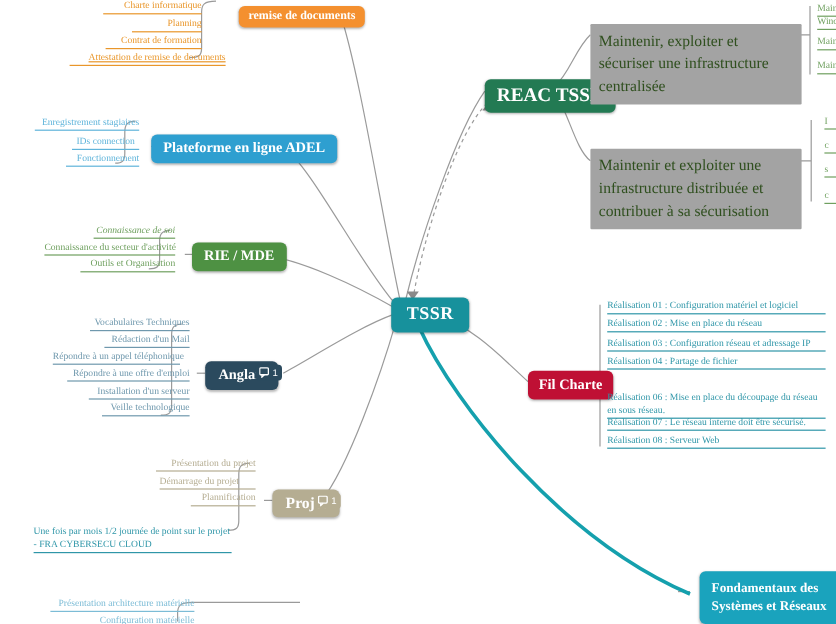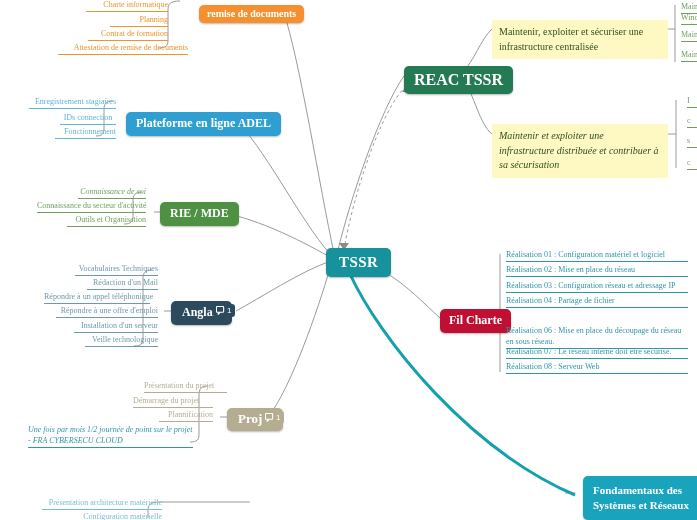--- a/index.html
+++ b/index.html
@@ -36,23 +36,23 @@
   .pill.remise{background:#f4902f;font-size:10px;padding:3px 8px;}
   .pill.fond{
     background:#1aa3bd;font-size:11px;padding:7px 10px;
     white-space:normal;width:122px;box-sizing:border-box;
     line-height:1.35;text-align:left;display:block;
   }
 
   
   .greenbox{
     position:absolute;
-    background:#fef9c3;
+    background:#a3a3a3;
     color:#2f4f1e;
-    font-size:10px;
+    font-size:13px;
     padding:5px 7px;
     line-height:1.45;
     box-sizing:border-box;
     border-radius:1px;
   }
 
   
   .leaf{
     position:absolute;
     font-size:8px;
@@ -155,21 +155,21 @@
   </div>
   <div class="leaf c-orange" style="left:86px;top:0px;width:82px;text-align:right;">
     <span class="ul">Charte informatique</span>
   </div>
   <div class="leaf c-orange" style="left:110px;top:15px;width:58px;text-align:right;">
     <span class="ul">Planning</span>
   </div>
   <div class="leaf c-orange" style="left:88px;top:29px;width:80px;text-align:right;">
     <span class="ul">Contrat de formation</span>
   </div>
-  <div class="leaf c-orange" style="left:58px;top:43px;width:130px;text-align:right;">
+  <div class="leaf c-orange" style="left:58px;top:43px;width:130px;text-align:right;text-decoration:underline;">
     <span class="ul">Attestation de remise de documents</span>
   </div>
 
   <div class="node" style="left:404px;top:66px;">
     <span class="pill reac">REAC TSSR</span>
   </div>
 
   <div class="greenbox" style="left:492px;top:20px;width:176px;">
     <span>Maintenir, exploiter et sécuriser une infrastructure centralisée</span>
   </div>
@@ -179,21 +179,21 @@
   <div class="leaf c-green" style="left:681px;top:13px;width:40px;">
     <span class="ul">Wind</span>
   </div>
   <div class="leaf c-green" style="left:681px;top:30px;width:40px;">
     <span class="ul">Maint</span>
   </div>
   <div class="leaf c-green" style="left:681px;top:50px;width:40px;">
     <span class="ul">Maint</span>
   </div>
 
-  <div class="greenbox" style="left:492px;top:124px;width:176px;font-style:italic;">
+  <div class="greenbox" style="left:492px;top:124px;width:176px;">
     <span>Maintenir et exploiter une infrastructure distribuée et contribuer à sa sécurisation</span>
   </div>
   <div class="leaf c-green" style="left:687px;top:96px;width:32px;">
     <span class="ul">I</span>
   </div>
   <div class="leaf c-green" style="left:687px;top:116px;width:32px;">
     <span class="ul">c</span>
   </div>
   <div class="leaf c-green" style="left:687px;top:136px;width:32px;">
     <span class="ul">s</span>
@@ -285,30 +285,30 @@
   <div class="node" style="left:227px;top:408px;">
     <span class="pill projet">Projet</span>
   </div>
   <div class="badge tan" style="left:262px;top:411px;">
     <svg width="9" height="9" viewBox="0 0 10 10">
       <rect x="0.5" y="0.5" width="8" height="6.5" rx="1" fill="none" stroke="#ffffff" stroke-width="1.2"></rect>
       <path d="M2.5 7 L2.5 9.2 L4.8 7" fill="none" stroke="#ffffff" stroke-width="1.2"></path>
     </svg>
     <span>1</span>
   </div>
-  <div class="leaf c-tan" style="left:144px;top:381px;width:83px;text-align:left;">
+  <div class="leaf c-tan" style="left:130px;top:381px;width:83px;text-align:right;">
     <span class="ul">Présentation du projet</span>
   </div>
   <div class="leaf c-tan" style="left:133px;top:396px;width:80px;text-align:left;">
     <span class="ul">Démarrage du projet</span>
   </div>
   <div class="leaf c-tan" style="left:159px;top:410px;width:54px;text-align:right;">
     <span class="ul">Plannification</span>
   </div>
-  <div class="leaf c-teal wrap" style="left:28px;top:425px;width:165px;font-style:italic;">
+  <div class="leaf c-teal wrap" style="left:28px;top:438px;width:165px;">
     <span class="ul">Une fois par mois 1/2 journée de point sur le projet - FRA CYBERSECU CLOUD</span>
   </div>
 
   <div class="node" style="left:583px;top:476px;">
     <span class="pill fond">Fondamentaux des Systèmes et Réseaux</span>
   </div>
   <div class="leaf c-skyline" style="left:42px;top:498px;width:120px;text-align:right;">
     <span class="ul">Présentation architecture matérielle</span>
   </div>
   <div class="leaf c-skyline" style="left:70px;top:512px;width:92px;text-align:right;">

